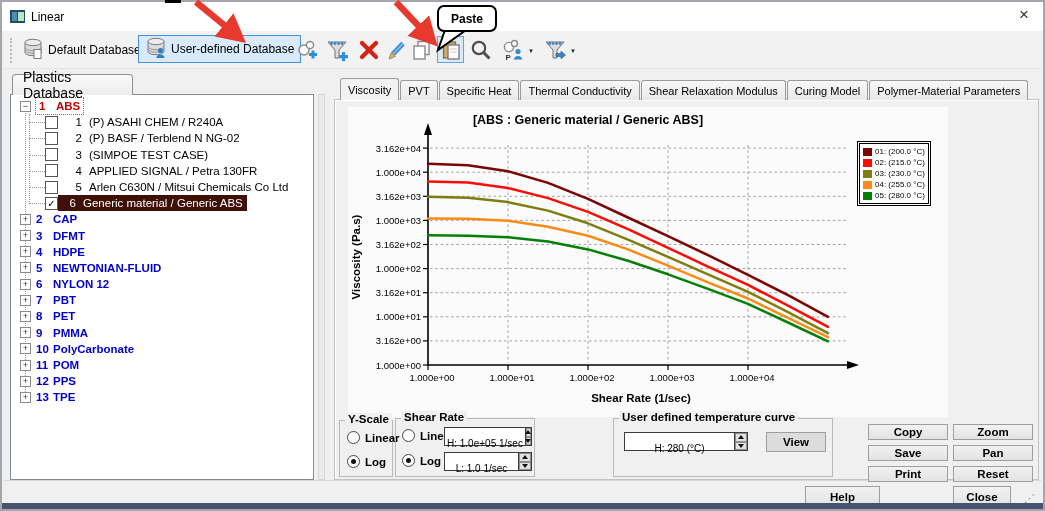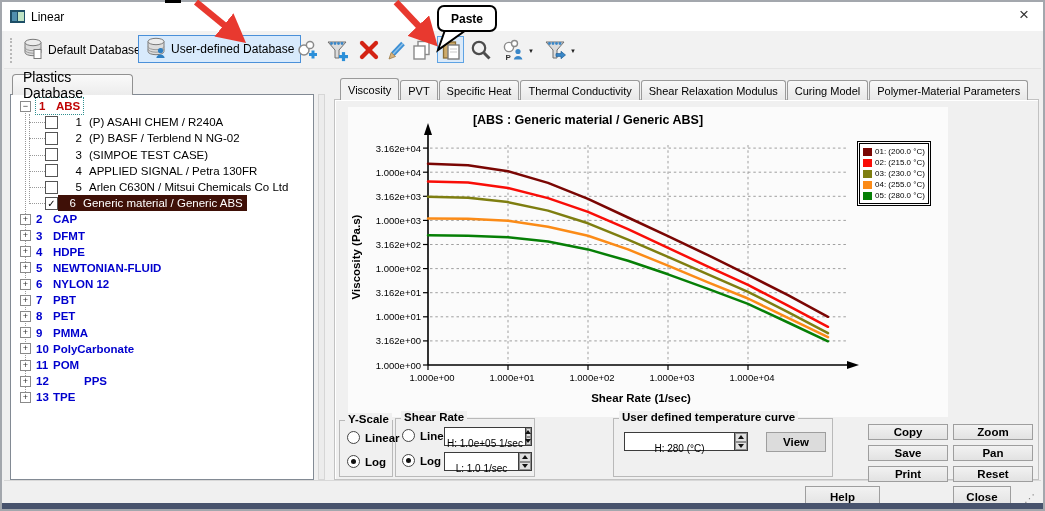--- a/index.html
+++ b/index.html
@@ -292,21 +292,21 @@
           </div>
           <div class="trow cat">
             <span class="expbox">+</span>
             <span class="blue" style="display: inline-flex;">
               <span class="catnum">11</span>
               <span>POM</span>
             </span>
           </div>
           <div class="trow cat">
             <span class="expbox">+</span>
-            <span class="blue" style="display: inline-flex; gap: 31px;">
+            <span class="blue" style="display: inline-flex;">
               <span class="catnum">12</span>
               <span>PPS</span>
             </span>
           </div>
           <div class="trow cat">
             <span class="expbox">+</span>
             <span class="blue" style="display: inline-flex;">
               <span class="catnum">13</span>
               <span>TPE</span>
             </span>

